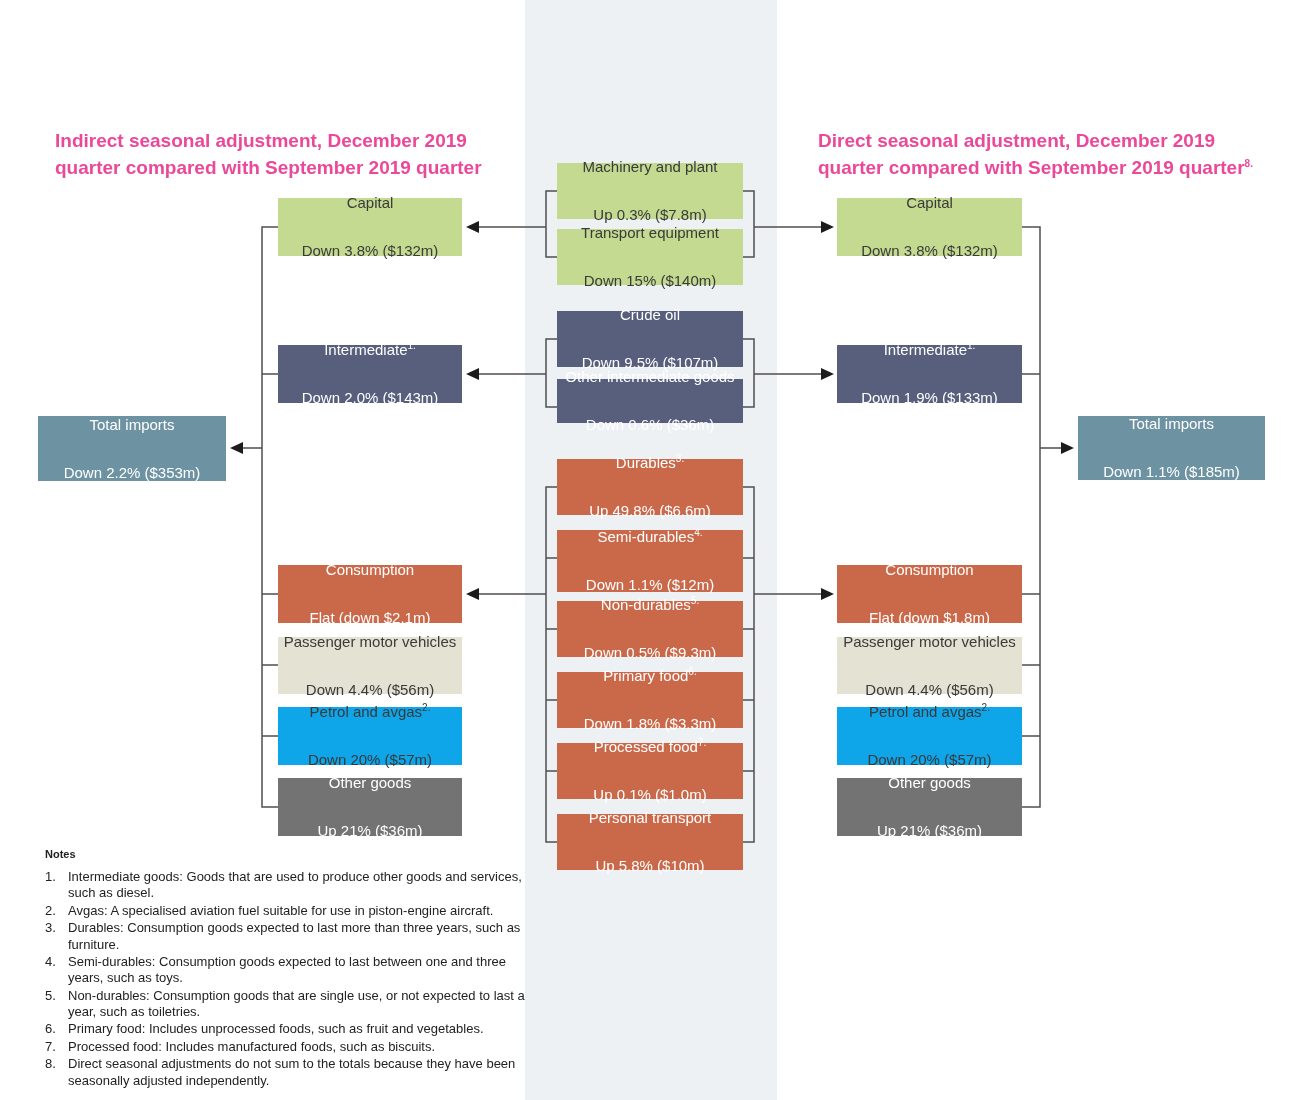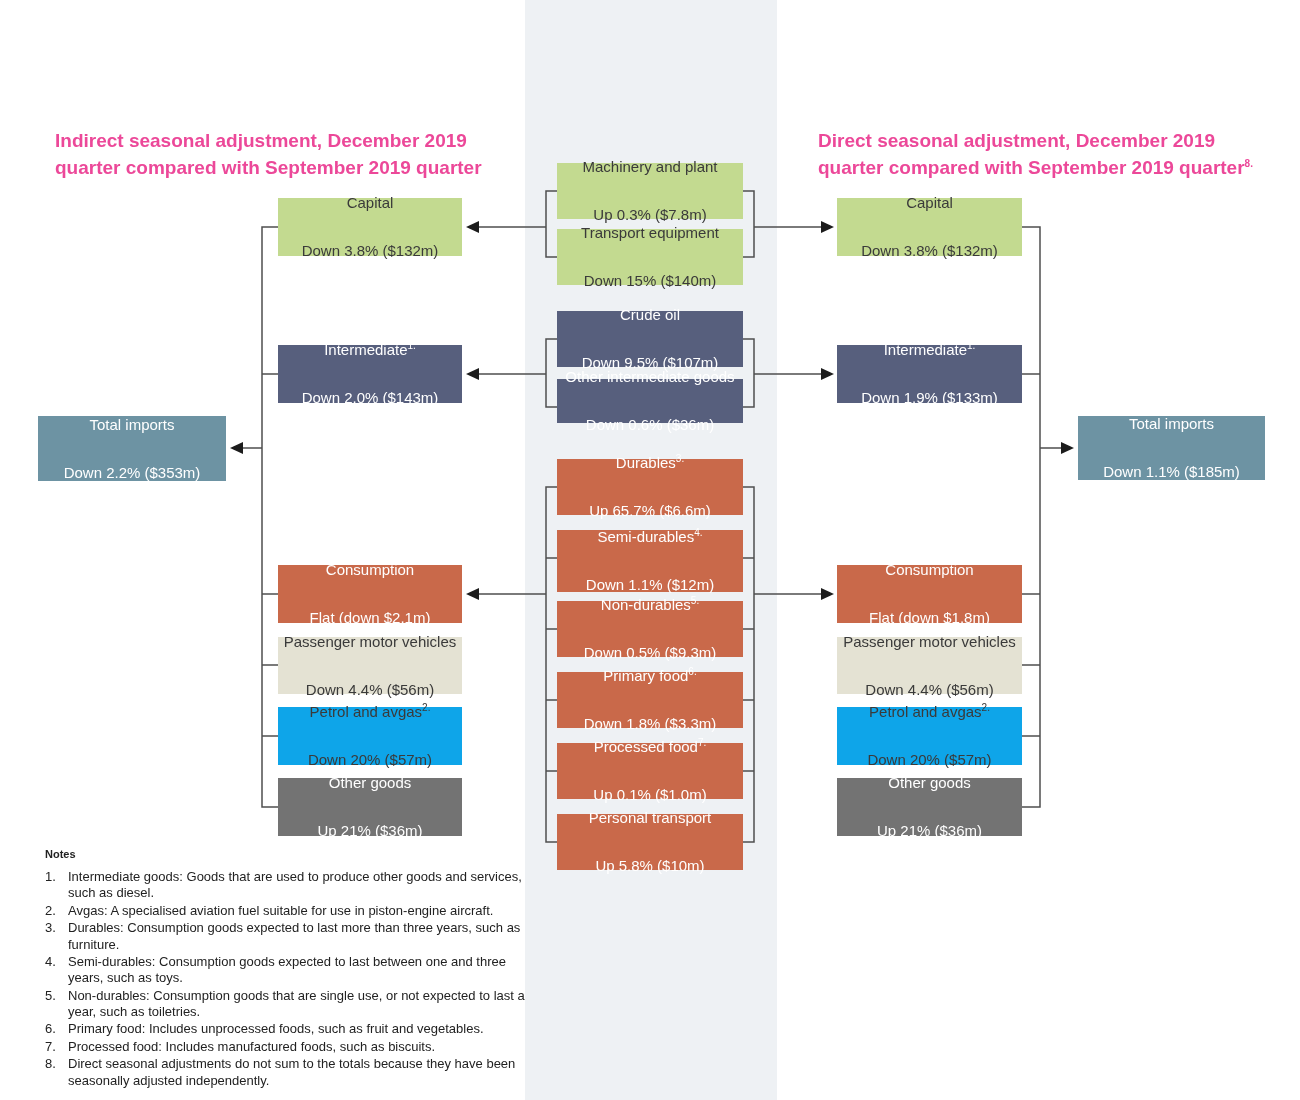--- a/index.html
+++ b/index.html
@@ -152,21 +152,21 @@
   <div class="box dark bg-slate" style="left:557px; top:311px; width:186px; height:56px;">
     <div><span>Crude oil</span><sup></sup></div>
     <div>Down 9.5% ($107m)</div>
   </div>
   <div class="box dark bg-slate" style="left:557px; top:379px; width:186px; height:44px;">
     <div><span>Other intermediate goods</span><sup></sup></div>
     <div>Down 0.6% ($36m)</div>
   </div>
   <div class="box dark bg-orange" style="left:557px; top:459px; width:186px; height:56px;">
     <div><span>Durables</span><sup>3.</sup></div>
-    <div>Up 65.7% ($6.6m)</div>
+    <div>Up 49.8% ($6.6m)</div>
   </div>
   <div class="box dark bg-orange" style="left:557px; top:530px; width:186px; height:62px;">
     <div><span>Semi-durables</span><sup>4.</sup></div>
     <div>Down 1.1% ($12m)</div>
   </div>
   <div class="box dark bg-orange" style="left:557px; top:601px; width:186px; height:56px;">
     <div><span>Non-durables</span><sup>5.</sup></div>
     <div>Down 0.5% ($9.3m)</div>
   </div>
   <div class="box dark bg-orange" style="left:557px; top:672px; width:186px; height:56px;">

